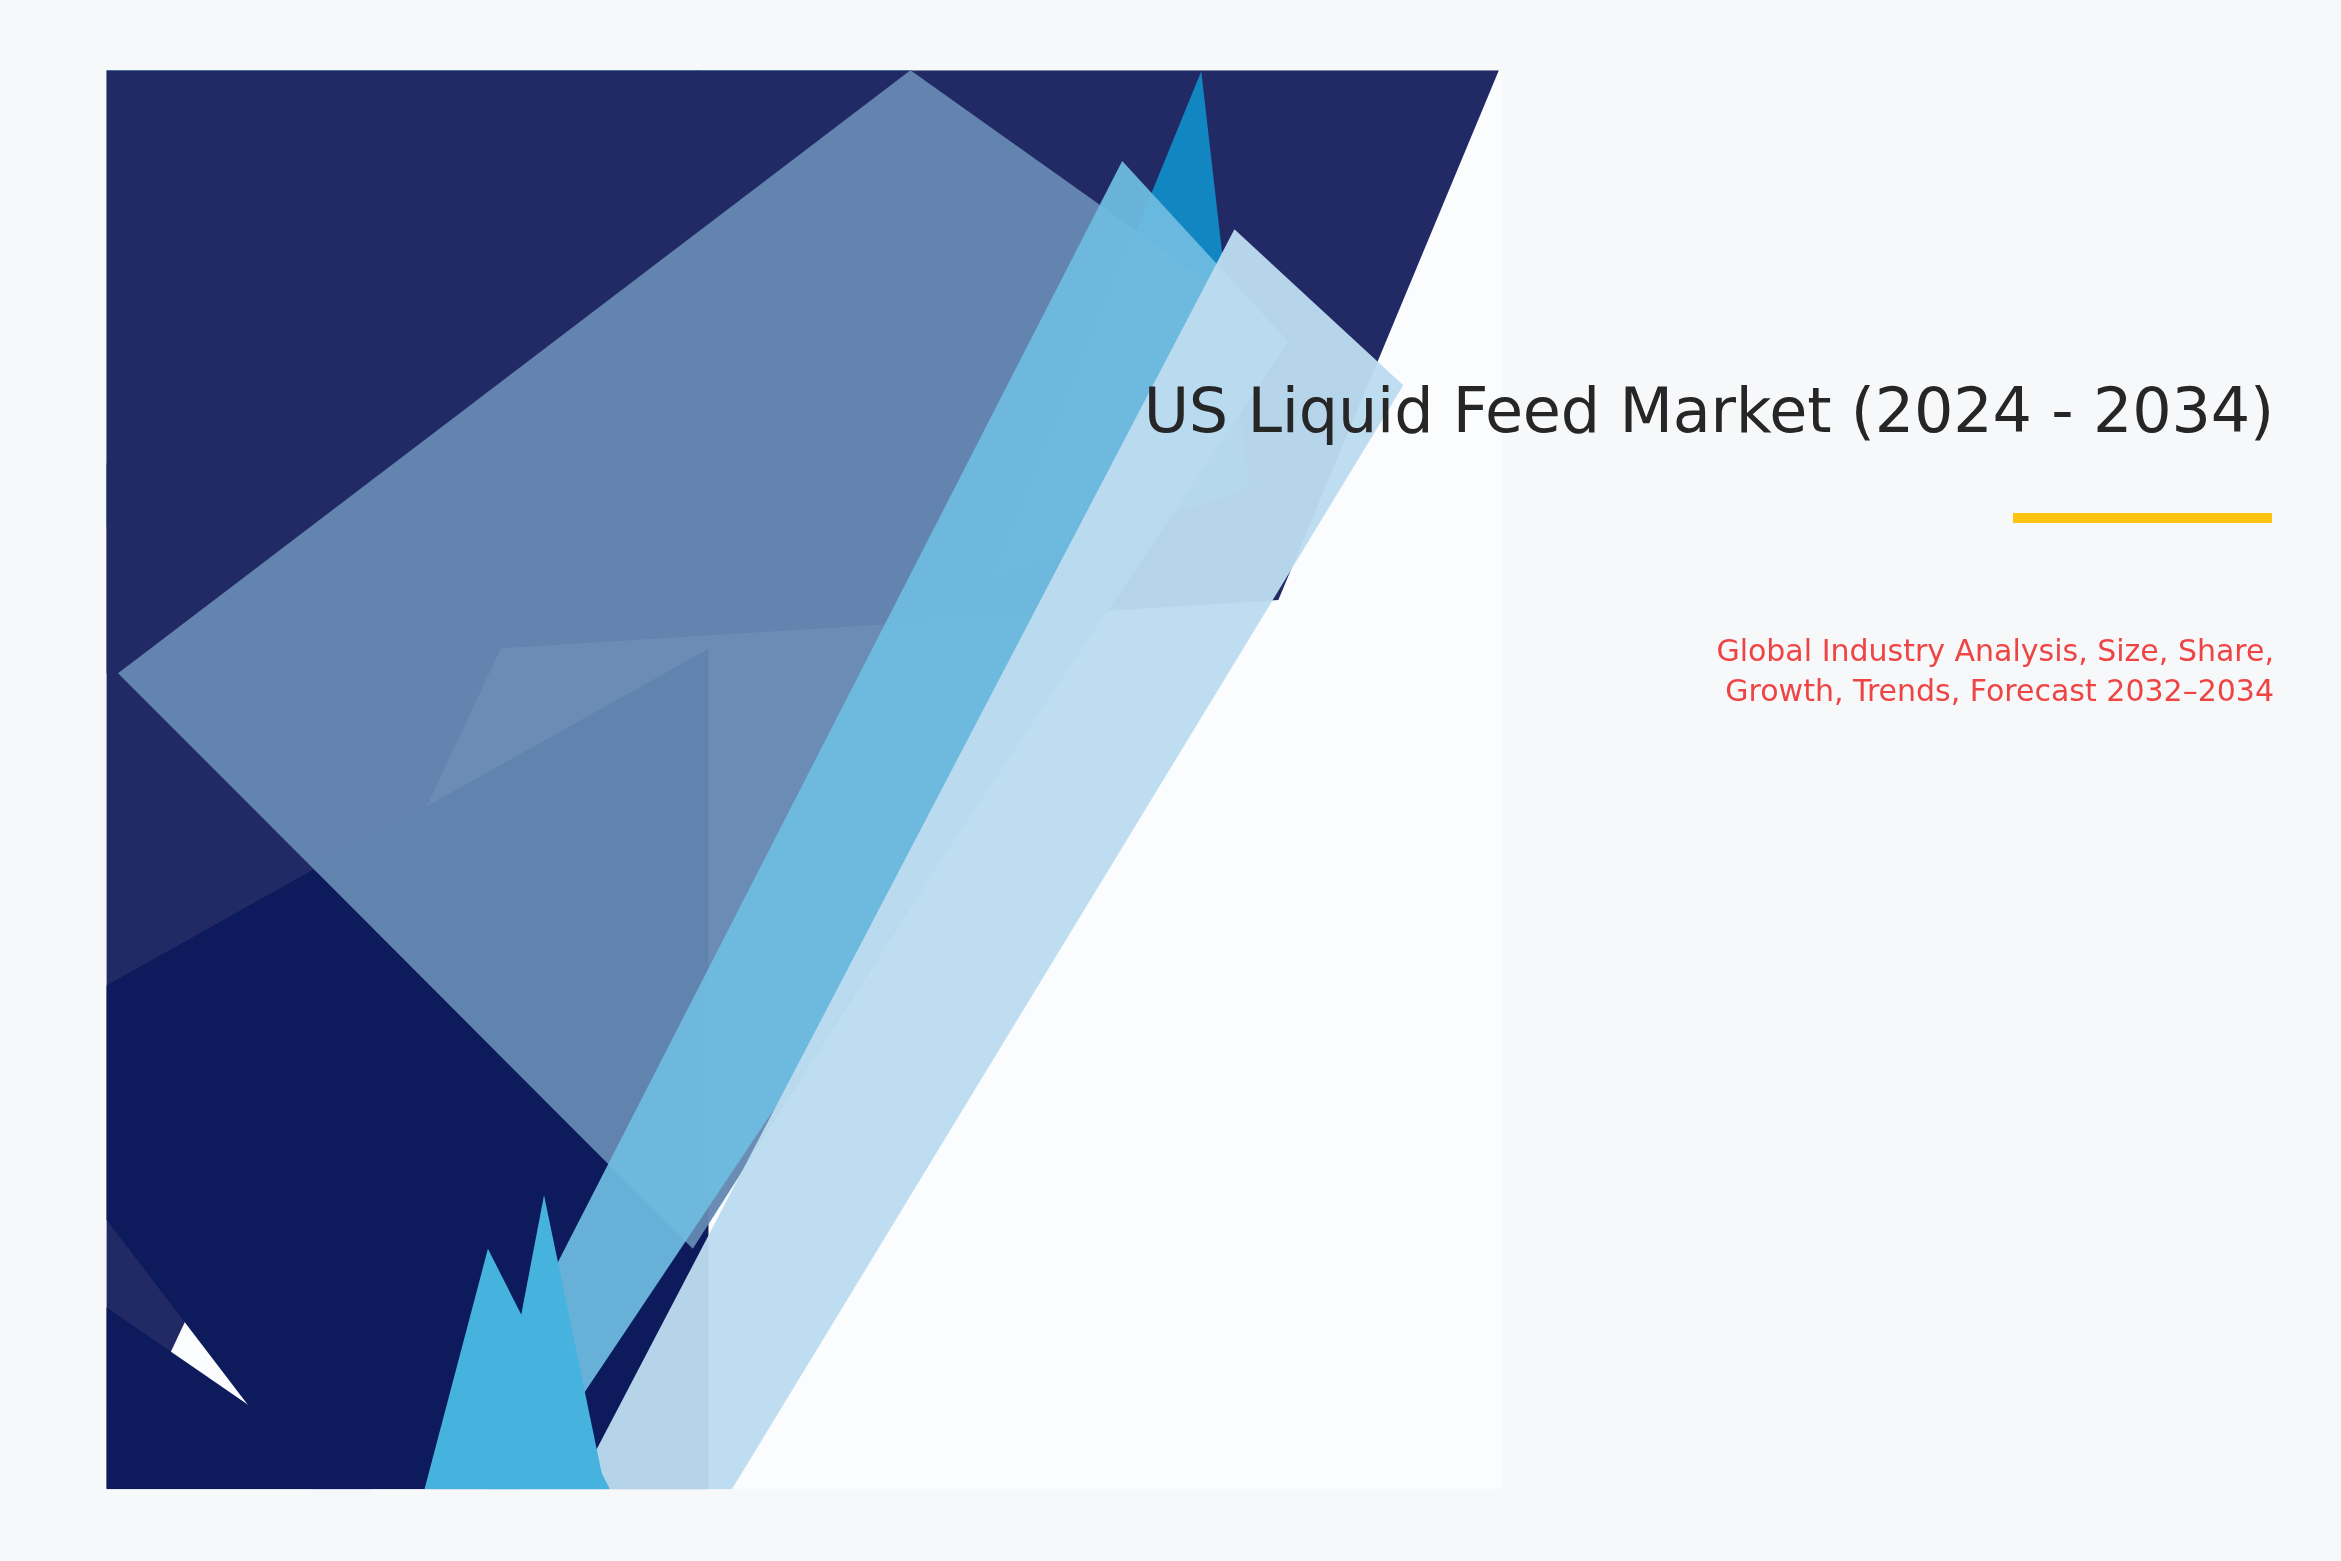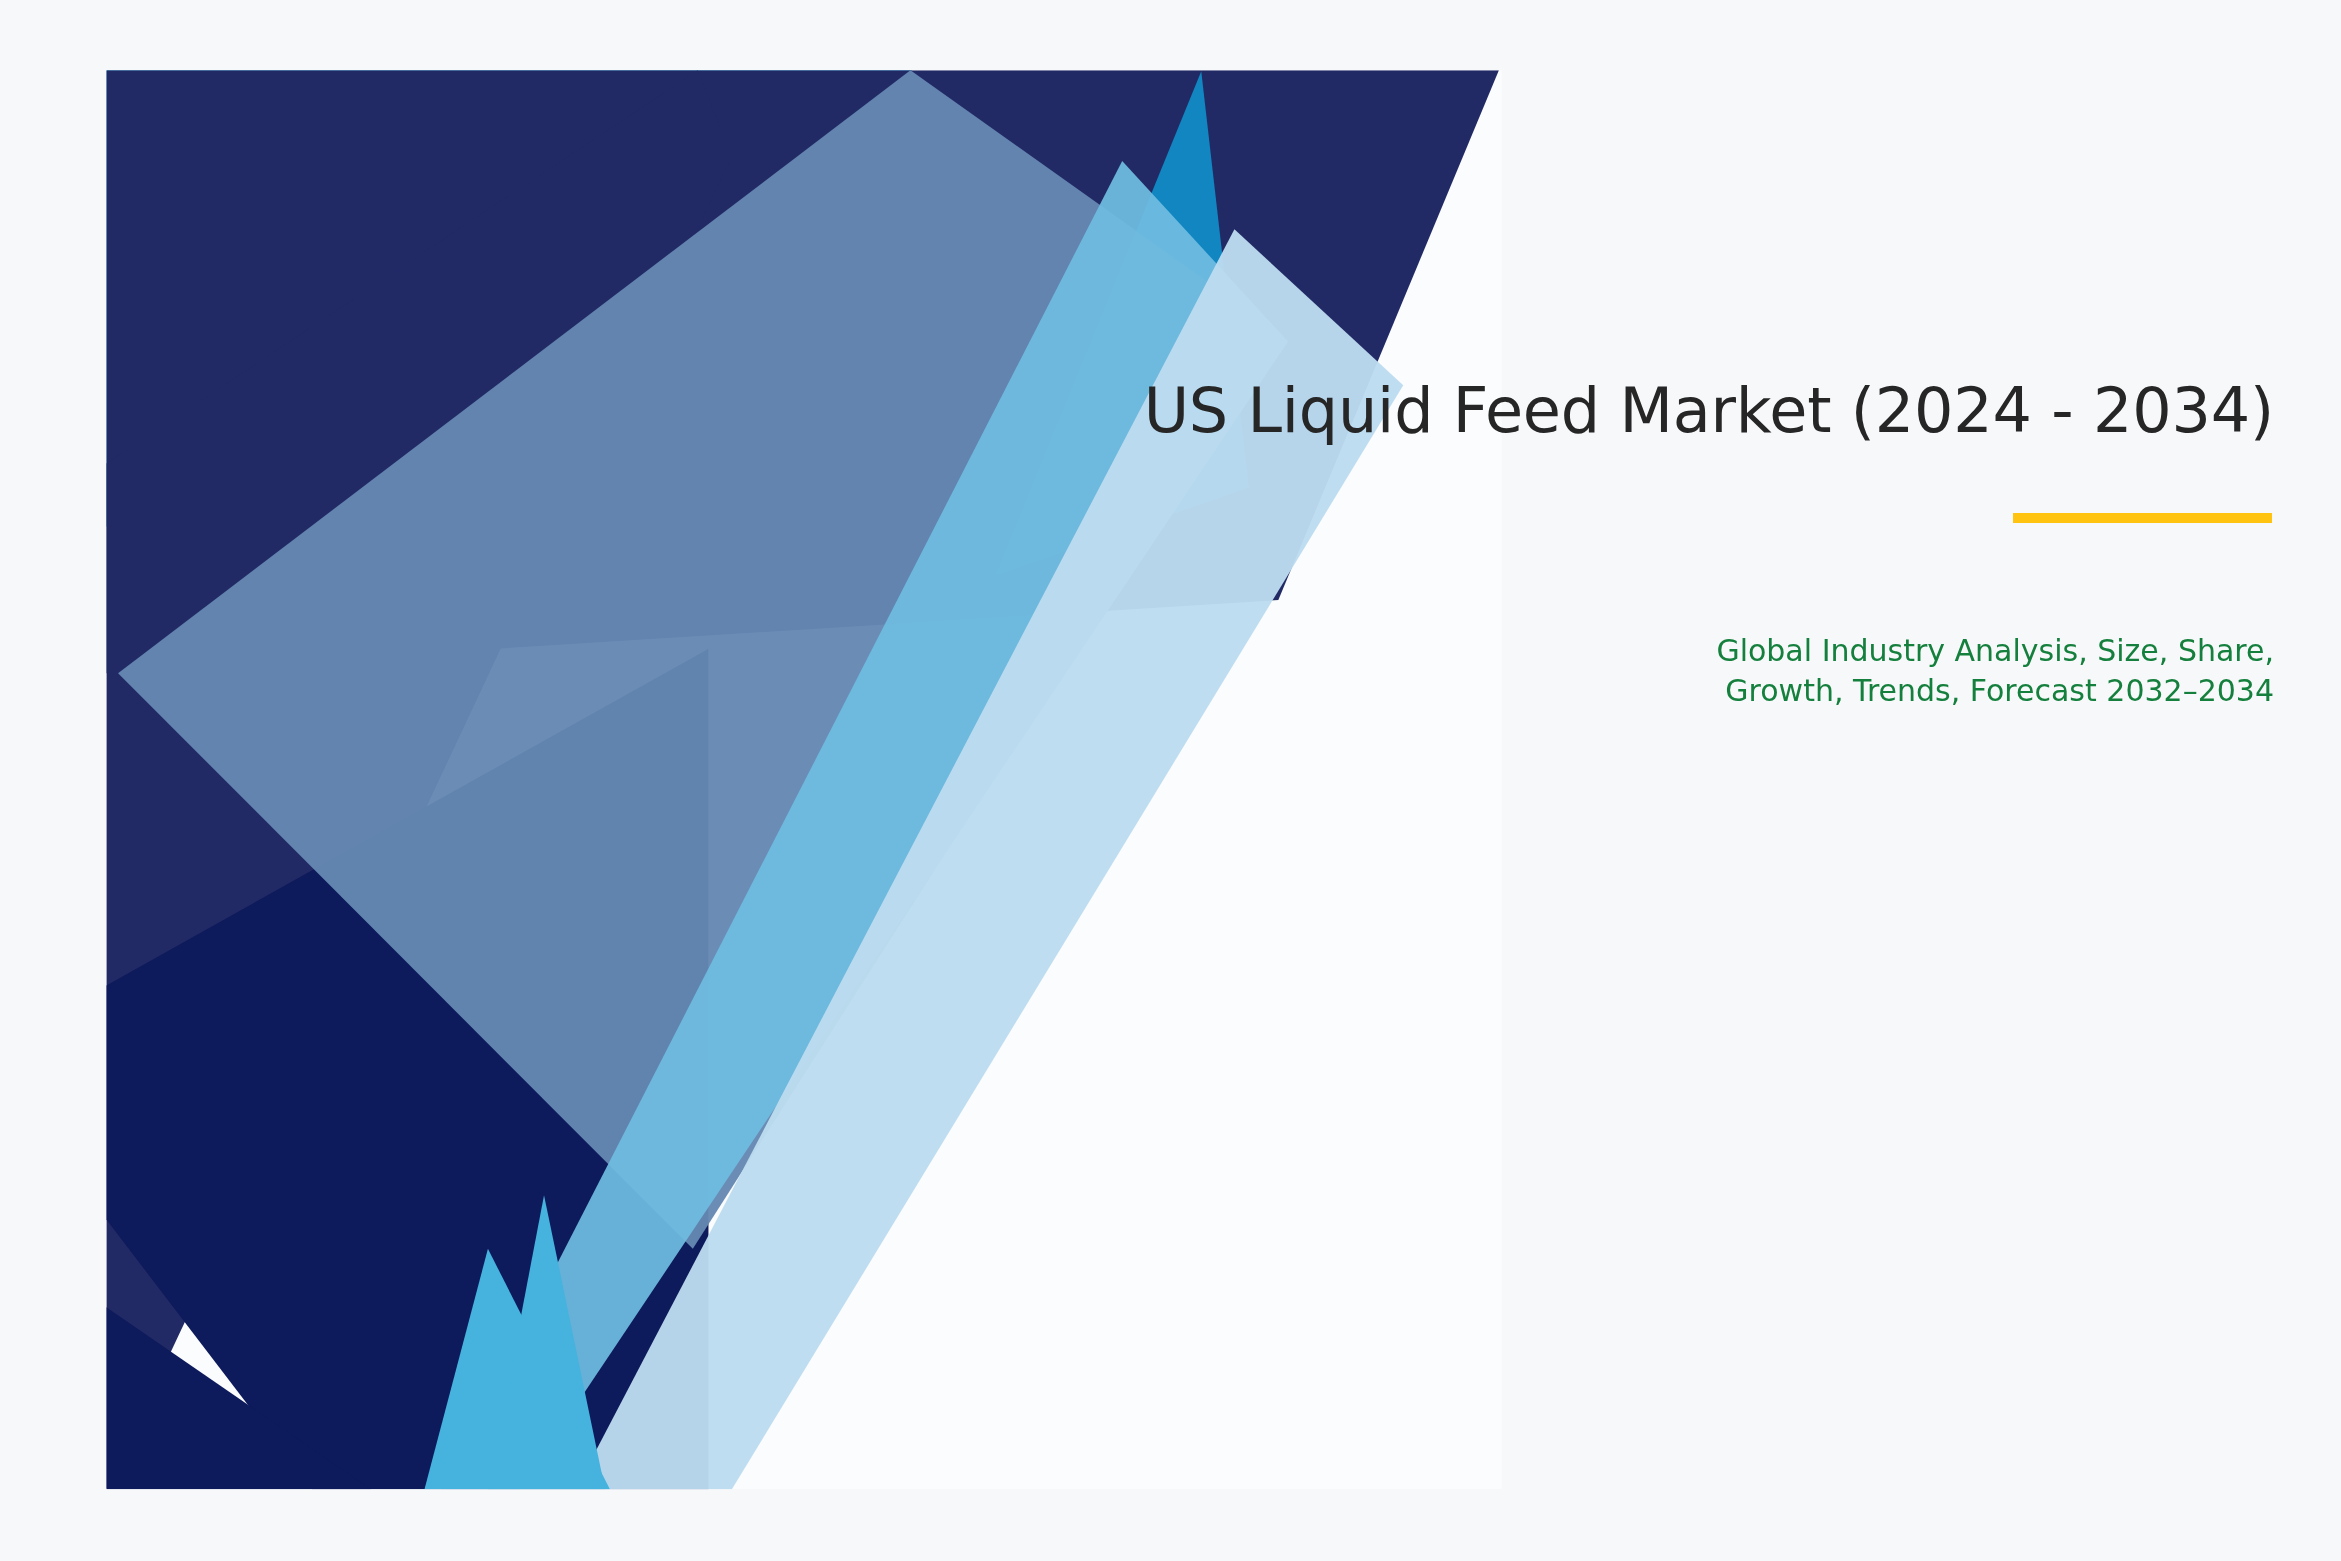--- a/index.html
+++ b/index.html
@@ -116,21 +116,21 @@
 
     </g>
   </svg>
 
   <div id="title-block">
 
     <h1 id="cover-title" style="color: rgb(38, 38, 38);">US Liquid Feed Market (2024 - 2034)</h1>
 
     <span id="title-rule" style="background: rgb(255, 195, 16);"></span>
 
-    <p id="cover-subtitle" style="color: #15803d;">
+    <p id="cover-subtitle" style="color: #ef4444;">
       <span class="sub-line">Global Industry Analysis, Size, Share,</span>
       <span class="sub-line">Growth, Trends, Forecast 2032–2034</span>
     </p>
 
   </div>
 
 </div>
 
 
 </body></html>

